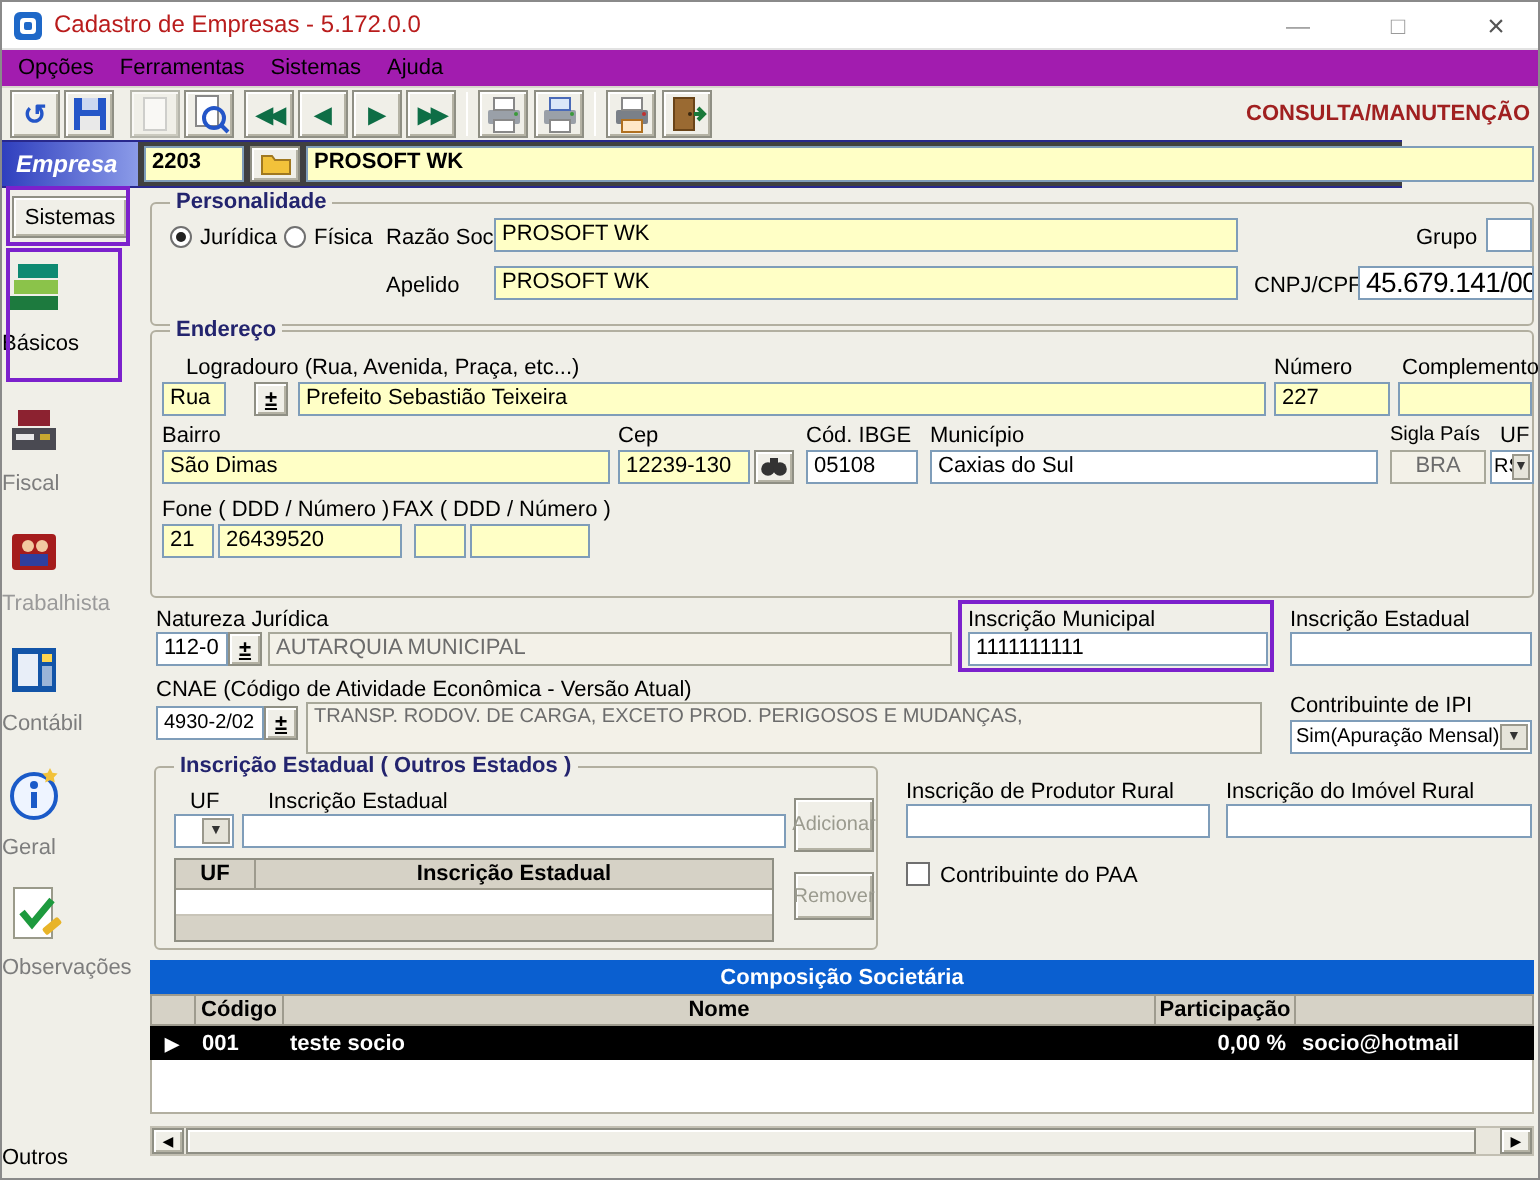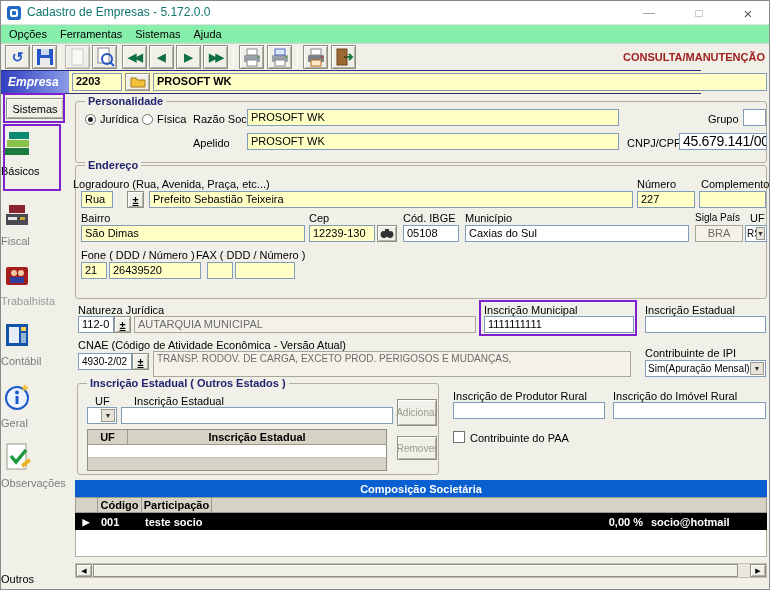--- a/index.html
+++ b/index.html
@@ -36,33 +36,33 @@
 </head>
 <body>
 
 <div id="app">
 
   <div class="abs" style="left:0;top:0;width:770px;height:24px;background:#ffffff;border-bottom:1px solid #e2e2e2">
     <div class="abs" style="left:6px;top:5px;width:14px;height:14px;background:#1e68c8;border-radius:3px">
       <div class="abs" style="left:3px;top:3px;width:8px;height:8px;background:#fff;border-radius:2px"></div>
       <div class="abs" style="left:5px;top:5px;width:4px;height:4px;background:#1e68c8;border-radius:1px"></div>
     </div>
-    <span class="lbl" style="left:26px;top:5px;font-size:12px;color:#0f766e">Cadastro de Empresas - 5.172.0.0</span>
+    <span class="lbl" style="left:26px;top:5px;font-size:12px;color:#b91c1c">Cadastro de Empresas - 5.172.0.0</span>
     <div class="abs" style="left:625px;top:0;width:46px;height:24px;display:flex;align-items:center;justify-content:center;color:#9a9a9a;font-size:12px">
       <span>—</span>
     </div>
     <div class="abs" style="left:675px;top:0;width:46px;height:24px;display:flex;align-items:center;justify-content:center;color:#9a9a9a;font-size:12px">
       <span>□</span>
     </div>
     <div class="abs" style="left:724px;top:0;width:46px;height:24px;display:flex;align-items:center;justify-content:center;color:#555;font-size:15px">
       <span>×</span>
     </div>
   </div>
 
-  <div class="abs" style="left:0;top:24px;width:770px;height:18px;background:#86efac;display:flex;align-items:center;gap:13px;padding-left:8px">
+  <div class="abs" style="left:0;top:24px;width:770px;height:18px;background:#a21caf;display:flex;align-items:center;gap:13px;padding-left:8px">
     <span>Opções</span>
     <span>Ferramentas</span>
     <span>Sistemas</span>
     <span>Ajuda</span>
   </div>
 
   <div class="abs" style="left:0;top:42px;width:770px;height:27px;background:#f0efe8;border-top:1px solid #d8d6cc">
     <div class="btn tbtn" style="left:4px;top:1px">
       <span style="color:#2456c8;font-weight:bold;font-size:14px">↺</span>
     </div>
@@ -126,21 +126,21 @@
     <div class="btn tbtn" style="left:330px;top:1px">
       <svg width="20" height="20" viewBox="0 0 20 20">
           <rect x="3" y="2" width="10" height="16" fill="#9a6a32" stroke="#6a4418"></rect>
           <circle cx="11" cy="10" r="1" fill="#3a2810"></circle>
           <path d="M13 10 h4 M15 7 l3 3 -3 3" stroke="#1a7a3a" stroke-width="2" fill="none"></path>
         </svg>
     </div>
     <span class="lbl" style="right:6px;left:auto;top:7px;font-weight:bold;color:#a02020">CONSULTA/MANUTENÇÃO</span>
   </div>
 
-  <div class="abs" style="left:0;top:69px;width:700px;height:24px;background:#fef9c3;border-top:1px solid #28288c;border-bottom:1px solid #28288c">
+  <div class="abs" style="left:0;top:69px;width:700px;height:24px;background:#404040;border-top:1px solid #28288c;border-bottom:1px solid #28288c">
     <div class="abs" style="left:0;top:0;width:68px;height:22px;background:linear-gradient(90deg,#2f3fbe,#8b9be8);display:flex;align-items:center;padding-left:7px">
       <span style="color:#fff;font-weight:bold;font-style:italic;font-size:12px">Empresa</span>
     </div>
     <div class="fld yel" style="left:71px;top:2px;width:50px;height:18px;font-weight:bold">2203</div>
     <div class="btn" style="left:124px;top:2px;width:25px;height:18px">
       <svg width="16" height="12" viewBox="0 0 16 12">
           <path d="M1 2 h5 l1.5 2 H15 v7 H1 z" fill="#f2c23a" stroke="#a07820"></path>
         </svg>
     </div>
     <div class="fld yel" style="left:152px;top:2px;width:614px;height:18px;font-weight:bold">PROSOFT WK</div>
@@ -222,21 +222,21 @@
   <div class="fld yel" style="left:246px;top:108px;width:372px">PROSOFT WK</div>
   <span class="lbl" style="left:707px;top:112px">Grupo</span>
   <div class="fld" style="left:742px;top:108px;width:23px"></div>
   <span class="lbl" style="left:192px;top:136px">Apelido</span>
   <div class="fld yel" style="left:246px;top:132px;width:372px">PROSOFT WK</div>
   <span class="lbl" style="left:626px;top:136px">CNPJ/CPF</span>
   <div class="fld" style="left:678px;top:132px;width:88px;font-size:14px;letter-spacing:-0.3px">45.679.141/0001-10</div>
 
   <div class="grp" style="left:74px;top:164px;width:692px;height:134px"></div>
   <span class="leg" style="left:84px;top:158px">Endereço</span>
-  <span class="lbl" style="left:72px;top:177px">Logradouro (Rua, Avenida, Praça, etc...)</span>
+  <span class="lbl" style="left:92px;top:177px">Logradouro (Rua, Avenida, Praça, etc...)</span>
   <span class="lbl" style="left:636px;top:177px">Número</span>
   <span class="lbl" style="left:700px;top:177px">Complemento</span>
   <div class="fld yel" style="left:80px;top:190px;width:32px">Rua</div>
   <div class="btn" style="left:126px;top:190px;width:17px;height:17px">
     <span style="font-weight:bold;text-decoration:underline">±</span>
   </div>
   <div class="fld yel" style="left:148px;top:190px;width:484px">Prefeito Sebastião Teixeira</div>
   <div class="fld yel" style="left:636px;top:190px;width:58px">227</div>
   <div class="fld yel" style="left:698px;top:190px;width:67px"></div>
 
@@ -328,20 +328,23 @@
   <span class="lbl" style="left:469px;top:431px">Contribuinte do PAA</span>
 
   <div class="abs" style="left:74px;top:479px;width:692px;height:17px;background:#0a5fd0;display:flex;align-items:center;justify-content:center">
     <span style="color:#fff;font-weight:bold">Composição Societária</span>
   </div>
   <div class="abs" style="left:74px;top:496px;width:692px;height:16px;background:#d6d2c6;border:1px solid #9e9b8e;display:flex">
     <div class="hcell" style="width:22px"></div>
     <div class="hcell" style="width:44px">
         <span>Código</span>
       </div>
+    <div class="hcell" style="width:436px">
+        <span>Nome</span>
+      </div>
     <div class="hcell" style="width:70px">
         <span>Participação</span>
       </div>
     <div class="hcell" style="flex:1;border-right:none"></div>
   </div>
   <div class="abs" style="left:74px;top:512px;width:692px;height:17px;background:#000;color:#fff;display:flex;font-weight:bold">
     <div class="dcell" style="width:22px;justify-content:center">
       <span style="font-size:9px">▶</span>
     </div>
     <div class="dcell" style="width:44px;padding-left:4px">

